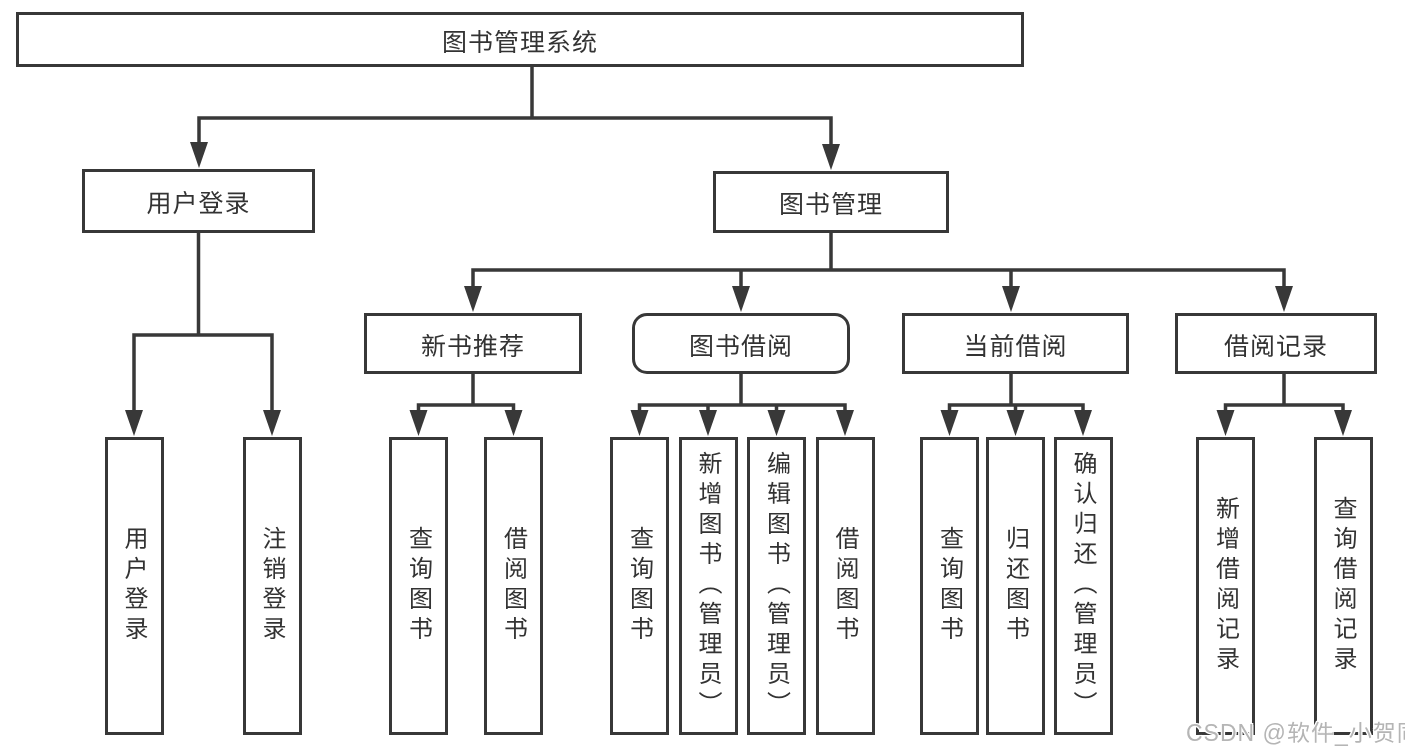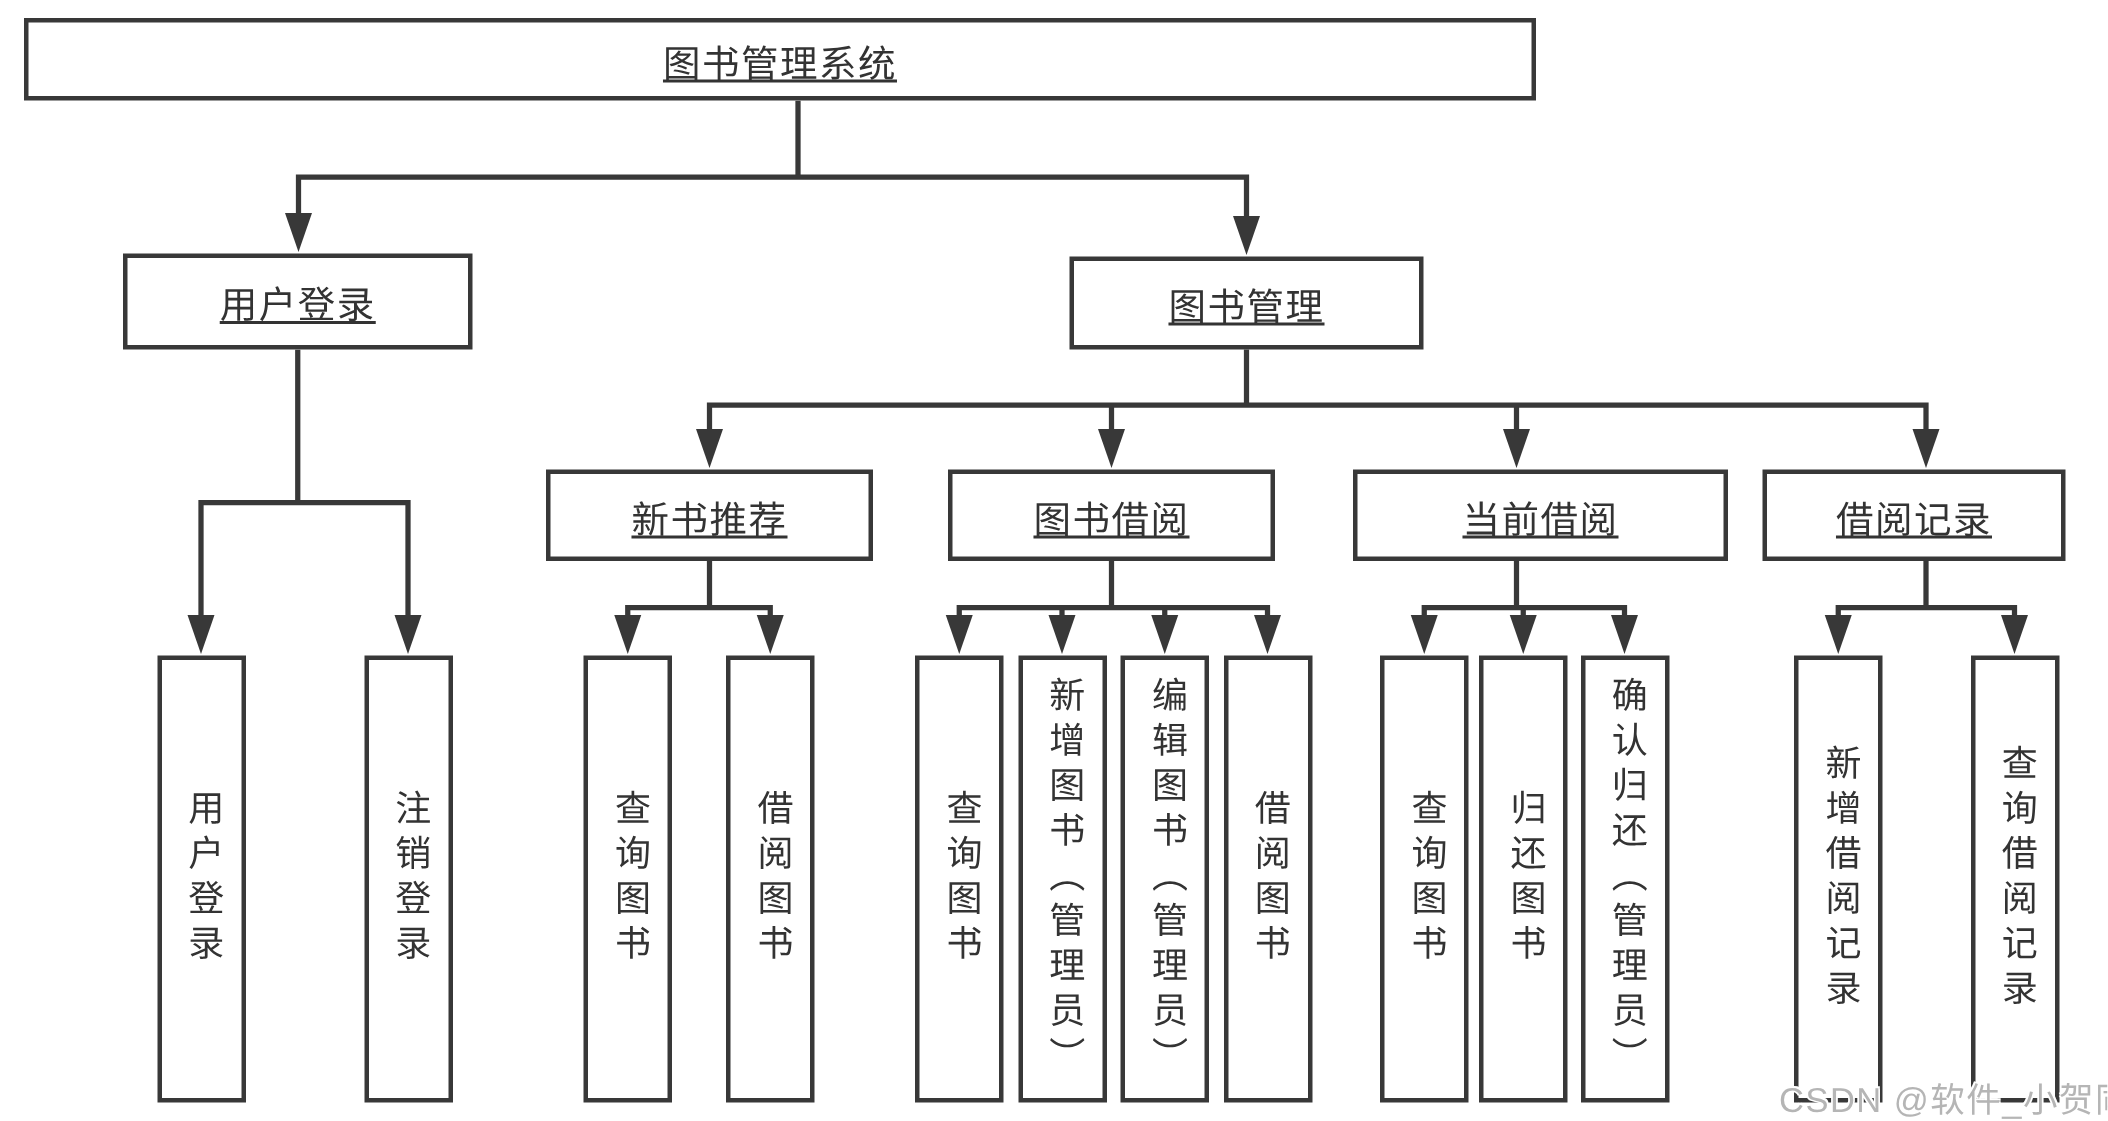--- a/index.html
+++ b/index.html
@@ -5,21 +5,21 @@
   html,body{margin:0;padding:0;background:#ffffff;}
   .stage{
     position:relative;width:1405px;height:747px;background:#ffffff;
     font-family:"Liberation Sans","DejaVu Sans",sans-serif;overflow:hidden;
   }
   svg.connectors{position:absolute;left:0;top:0;z-index:1;}
   .hbox{
     position:absolute;z-index:2;box-sizing:border-box;
     border:3px solid #383838;background:#ffffff;
     display:flex;align-items:center;justify-content:center;
-    font-size:25px;color:#333333;letter-spacing:1px;white-space:nowrap;text-decoration:underline;
+    font-size:25px;color:#333333;letter-spacing:1px;white-space:nowrap;
   }
   .vbox{
     position:absolute;z-index:2;top:437px;height:298px;width:59px;
     box-sizing:border-box;border:3px solid #383838;background:#ffffff;
     display:flex;align-items:center;justify-content:center;
   }
   .vbox span{
     writing-mode:vertical-rl;text-orientation:mixed;
     font-size:24px;letter-spacing:6px;line-height:1;
     color:#333333;white-space:nowrap;
@@ -74,22 +74,22 @@
       <polygon points="1334,410 1352,410 1343,436"></polygon>
     </g>
   </svg>
 
   <div class="hbox" style="left:16px;top:12px;width:1008px;height:55px;">图书管理系统</div>
 
   <div class="hbox" style="left:82px;top:169px;width:233px;height:64px;">用户登录</div>
   <div class="hbox" style="left:364px;top:313px;width:218px;height:61px;">新书推荐</div>
 
   <div class="hbox" style="left:713px;top:171px;width:236px;height:62px;">图书管理</div>
-  <div class="hbox" style="left:632px;top:313px;width:218px;height:61px;">图书借阅</div>
-  <div class="hbox" style="left:902px;top:313px;width:250px;height:61px;">当前借阅</div>
+  <div class="hbox" style="left:632px;top:313px;width:218px;height:61px;border-radius:15px;">图书借阅</div>
+  <div class="hbox" style="left:902px;top:313px;width:227px;height:61px;">当前借阅</div>
   <div class="hbox" style="left:1175px;top:313px;width:202px;height:61px;">借阅记录</div>
 
   <div class="vbox" style="left:104.5px;">
     <span>用户登录</span>
   </div>
   <div class="vbox" style="left:242.5px;">
     <span>注销登录</span>
   </div>
 
   <div class="vbox" style="left:389px;">

